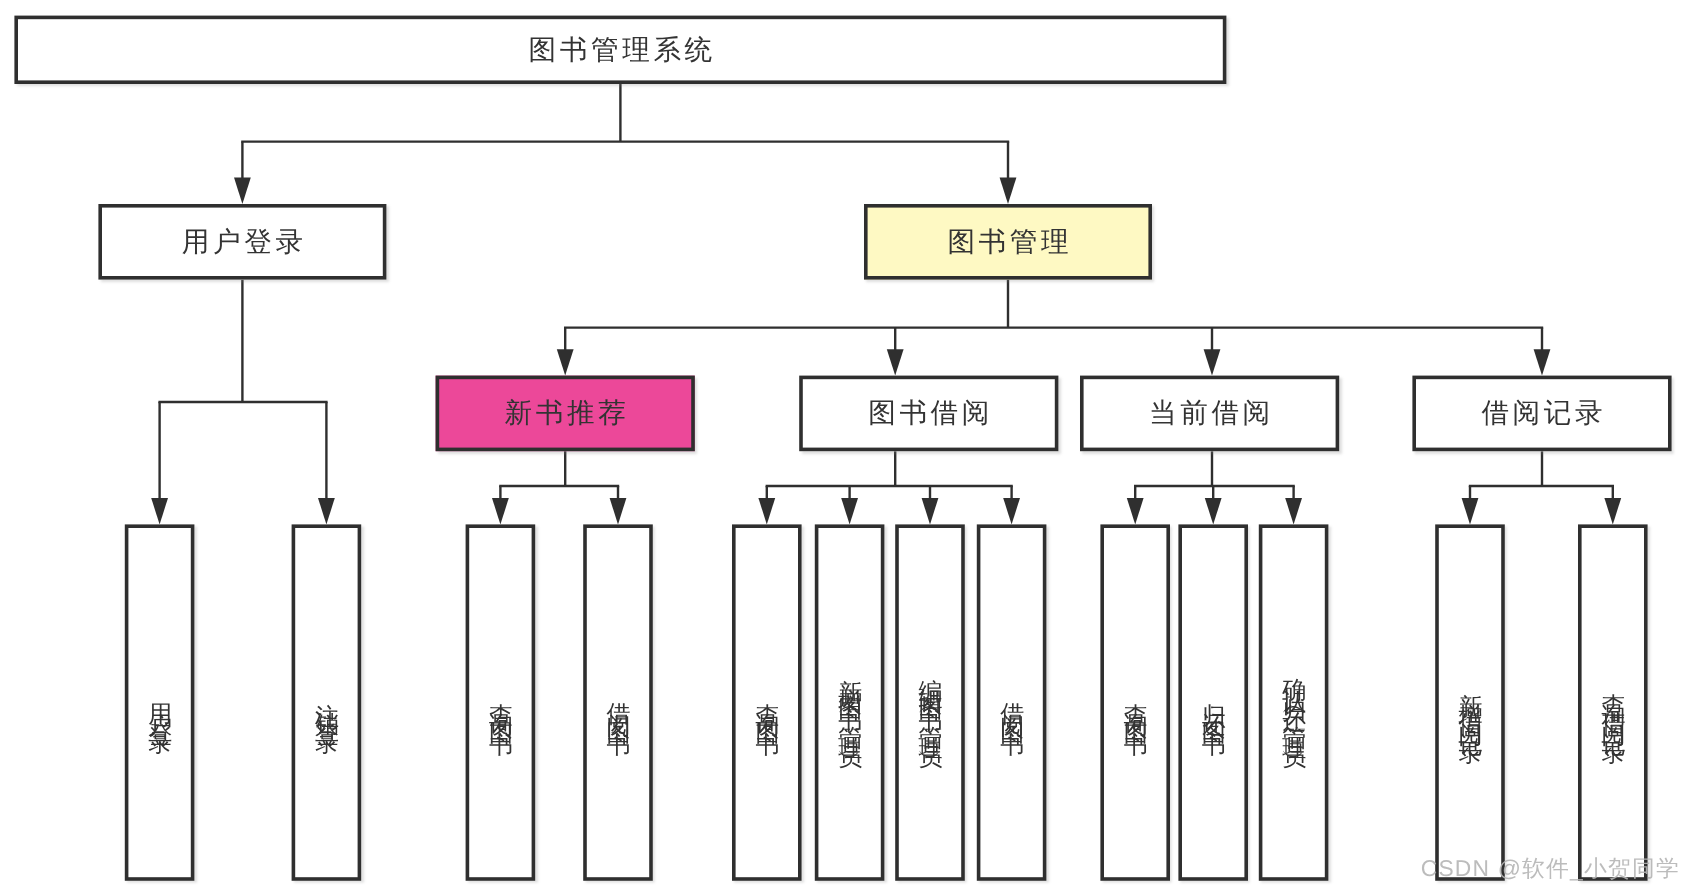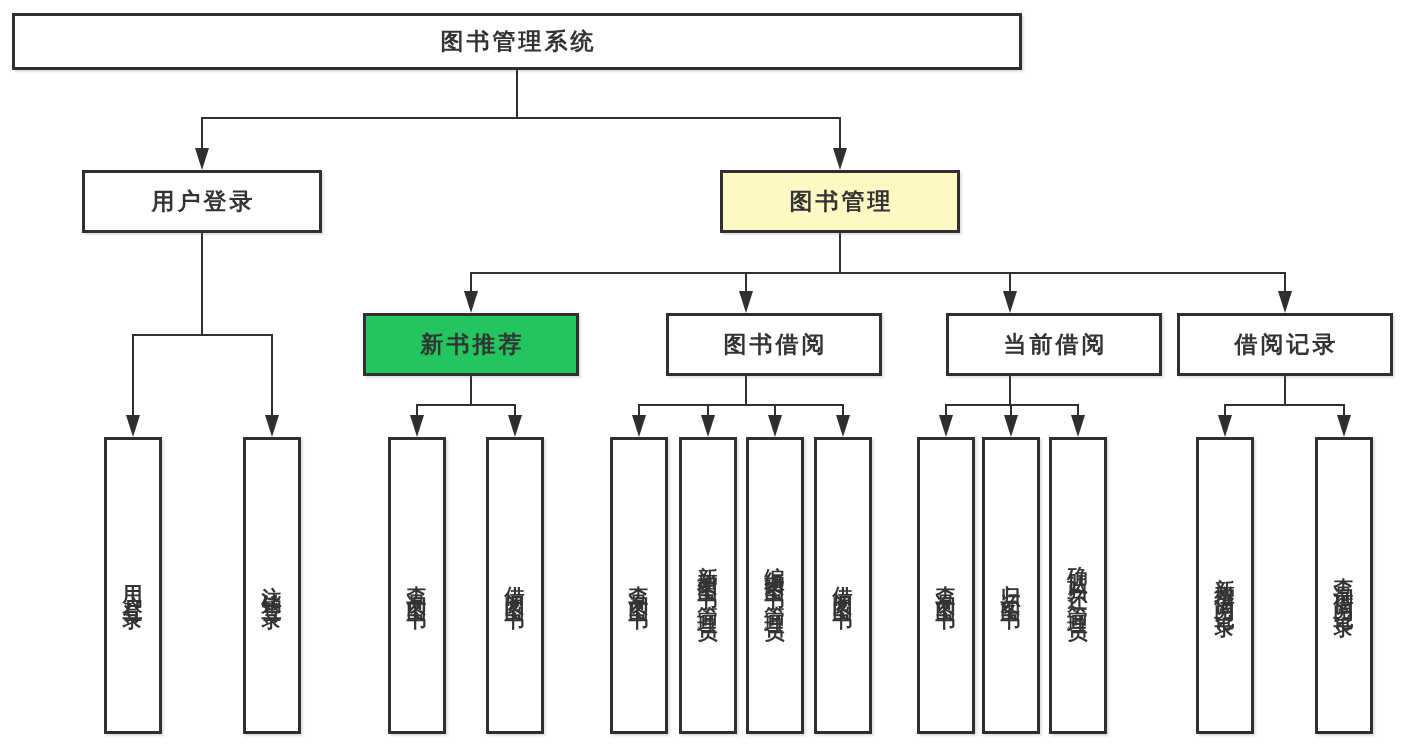--- a/index.html
+++ b/index.html
@@ -27,21 +27,20 @@
   .node {
     position: absolute;
     box-sizing: border-box;
     background: #ffffff;
     border: 3px solid #b91c1c;
     display: flex;
     align-items: center;
     justify-content: center;
     box-shadow: 2px 2px 2px rgba(130,130,130,0.25);
     z-index: 2;
-    font-weight: bold;
   }
   .node .label {
     color: #333333;
     font-size: 23px;
     letter-spacing: 3px;
     text-indent: 3px;
     white-space: nowrap;
     line-height: 1.2;
   }
   .node.vertical .label {
@@ -125,27 +124,27 @@
   <div id="nodes-layer">
       <div class="node" style="left: 12px; top: 13px; width: 1010px; height: 57px; border-color: rgb(47, 47, 47); background: rgb(255, 255, 255);">
         <span class="label" style="color: rgb(51, 51, 51);">图书管理系统</span>
       </div>
       <div class="node" style="left: 82px; top: 170px; width: 240px; height: 63px; border-color: rgb(47, 47, 47); background: rgb(255, 255, 255);">
         <span class="label" style="color: rgb(51, 51, 51);">用户登录</span>
       </div>
       <div class="node" style="left: 720px; top: 170px; width: 240px; height: 63px; border-color: rgb(47, 47, 47); background: #fef9c3;">
         <span class="label" style="color: rgb(51, 51, 51);">图书管理</span>
       </div>
-      <div class="node" style="left: 363px; top: 313px; width: 216px; height: 63px; border-color: rgb(47, 47, 47); background: #22c55e;">
+      <div class="node" style="left: 363px; top: 313px; width: 216px; height: 63px; border-color: rgb(47, 47, 47); background: #ec4899;">
         <span class="label" style="color: rgb(51, 51, 51);">新书推荐</span>
       </div>
       <div class="node" style="left: 666px; top: 313px; width: 216px; height: 63px; border-color: rgb(47, 47, 47); background: rgb(255, 255, 255);">
         <span class="label" style="color: rgb(51, 51, 51);">图书借阅</span>
       </div>
-      <div class="node" style="left: 946px; top: 313px; width: 216px; height: 63px; border-color: rgb(47, 47, 47); background: rgb(255, 255, 255);">
+      <div class="node" style="left: 900px; top: 313px; width: 216px; height: 63px; border-color: rgb(47, 47, 47); background: rgb(255, 255, 255);">
         <span class="label" style="color: rgb(51, 51, 51);">当前借阅</span>
       </div>
       <div class="node" style="left: 1177px; top: 313px; width: 216px; height: 63px; border-color: rgb(47, 47, 47); background: rgb(255, 255, 255);">
         <span class="label" style="color: rgb(51, 51, 51);">借阅记录</span>
       </div>
       <div class="node vertical" style="left: 104px; top: 437px; width: 58px; height: 297px; border-color: rgb(47, 47, 47); background: rgb(255, 255, 255);">
         <span class="label" style="color: rgb(51, 51, 51);">用户登录</span>
       </div>
       <div class="node vertical" style="left: 243px; top: 437px; width: 58px; height: 297px; border-color: rgb(47, 47, 47); background: rgb(255, 255, 255);">
         <span class="label" style="color: rgb(51, 51, 51);">注销登录</span>
@@ -177,13 +176,14 @@
       <div class="node vertical" style="left: 1049px; top: 437px; width: 58px; height: 297px; border-color: rgb(47, 47, 47); background: rgb(255, 255, 255);">
         <span class="label" style="color: rgb(51, 51, 51);">确认归还（管理员）</span>
       </div>
       <div class="node vertical" style="left: 1196px; top: 437px; width: 58px; height: 297px; border-color: rgb(47, 47, 47); background: rgb(255, 255, 255);">
         <span class="label" style="color: rgb(51, 51, 51);">新增借阅记录</span>
       </div>
       <div class="node vertical" style="left: 1315px; top: 437px; width: 58px; height: 297px; border-color: rgb(47, 47, 47); background: rgb(255, 255, 255);">
         <span class="label" style="color: rgb(51, 51, 51);">查询借阅记录</span>
       </div>
     </div>
+  <div id="watermark" style="color: rgb(181, 181, 181);">CSDN @软件_小贺同学</div>
 </div>
 
 </body></html>

